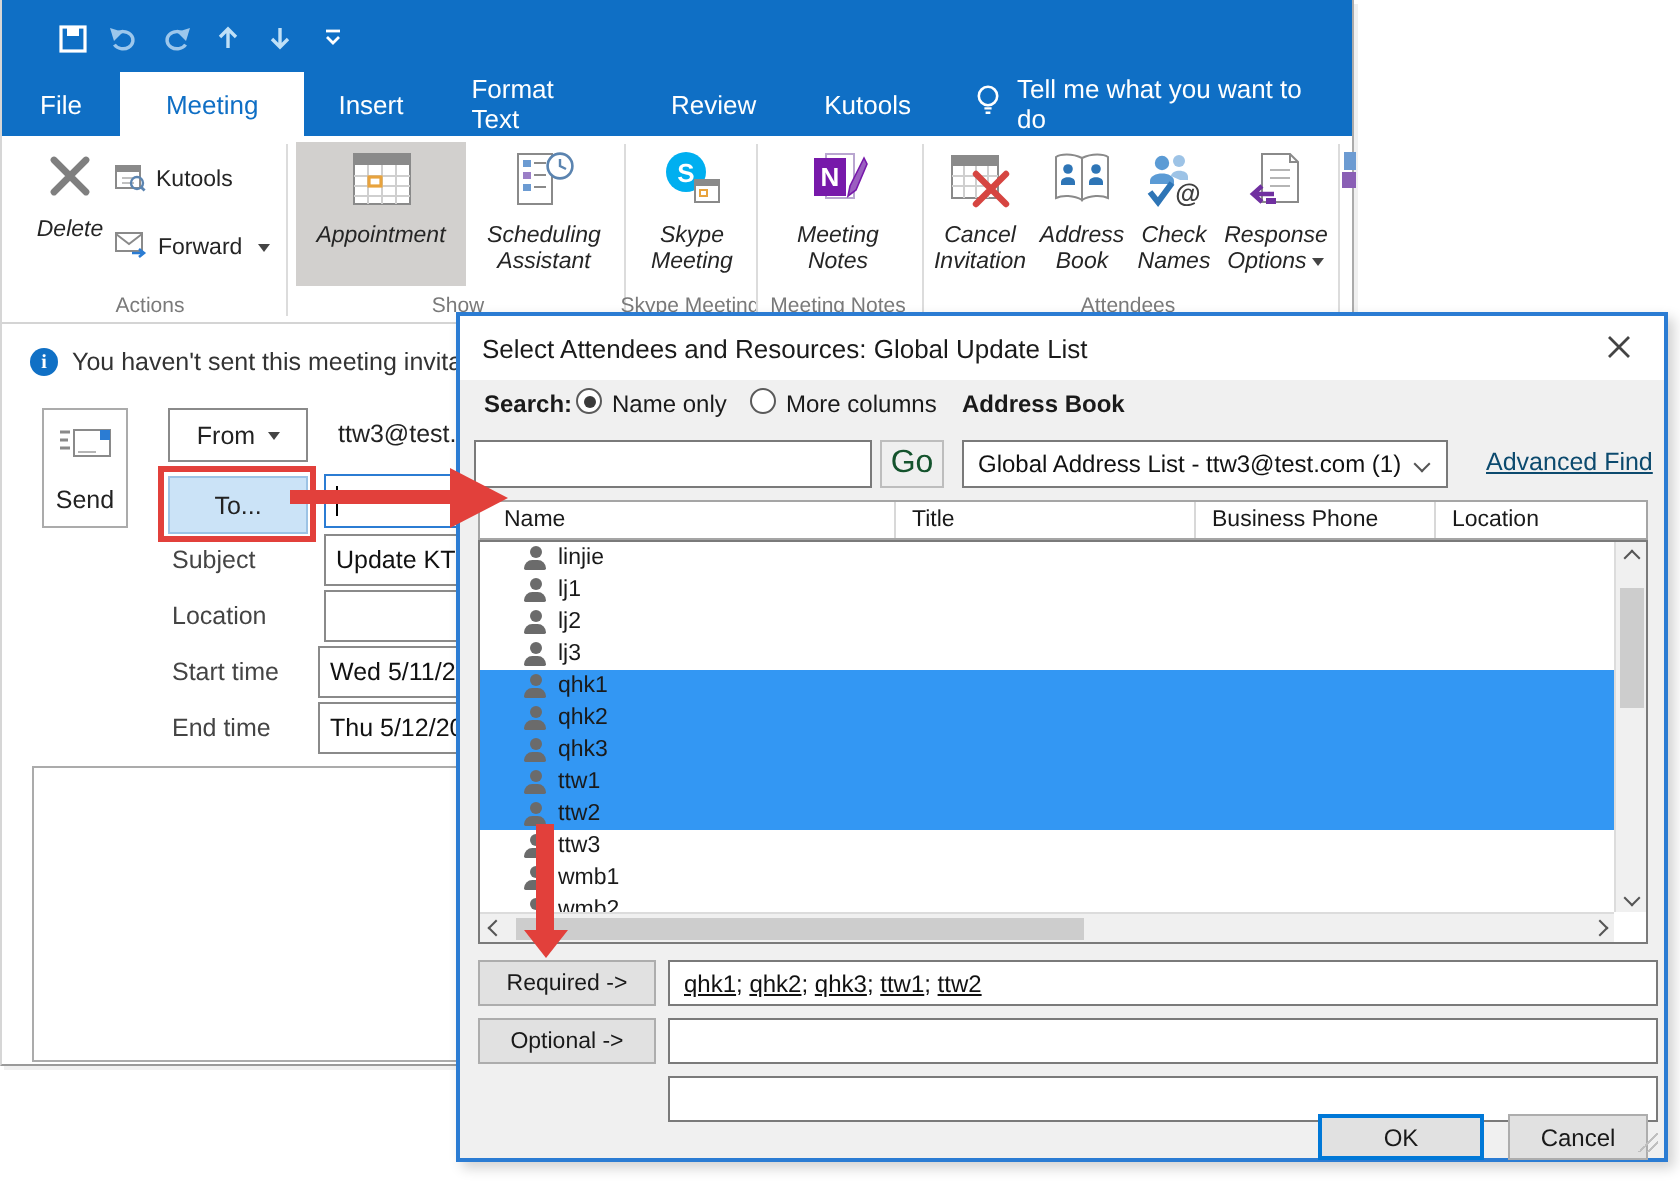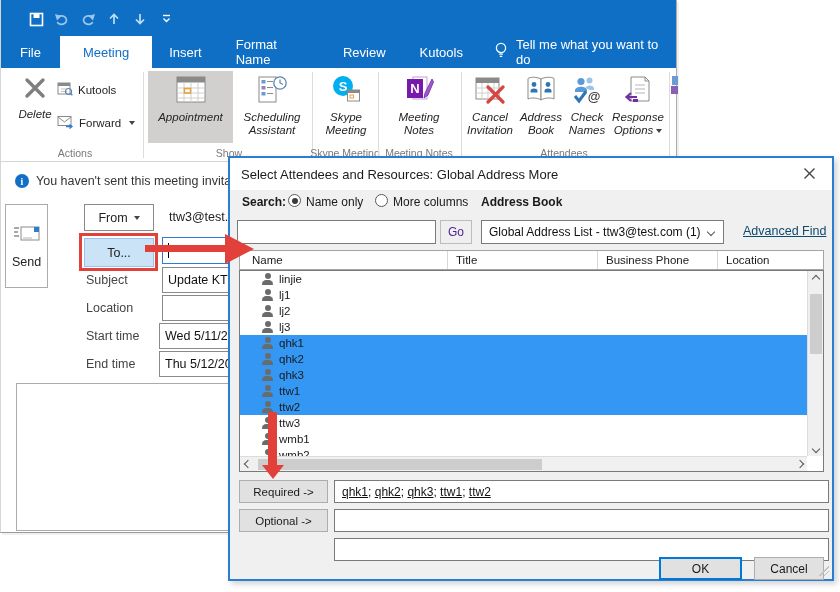--- a/index.html
+++ b/index.html
@@ -132,21 +132,21 @@
               <path d="M2.5 4.5 L5.5 7.5 L8.5 4.5" fill="none" stroke="#fff" stroke-width="1.4"></path>
             </svg>
         </span>
       </div>
     </div>
 
     <div class="tabrow">
       <span class="tab" style="padding:0 19px;">File</span>
       <span class="tab active" style="padding:0 23px;">Meeting</span>
       <span class="tab">Insert</span>
-      <span class="tab">Format Name</span>
+      <span class="tab">Format Text</span>
       <span class="tab">Review</span>
       <span class="tab">Kutools</span>
       <span class="tellme">
         <span>
           <svg width="14" height="17" viewBox="0 0 14 17">
               <circle cx="7" cy="6" r="4.6" fill="none" stroke="#fff" stroke-width="1.3"></circle>
               <path d="M5.2 12.2 H8.8 M5.8 14.4 H8.2" stroke="#fff" stroke-width="1.2"></path>
             </svg>
         </span>
         <span>Tell me what you want to do</span>
@@ -307,21 +307,21 @@
           </svg>
       </span>
     </div>
 
     <div class="infobar">
       <span class="infoicon">i</span>
       <span class="txt">You haven't sent this meeting invitat</span>
     </div>
 
     <div>
-      <div class="btnbox" style="left:4px;top:204px;width:43px;height:84px;flex-direction:column;gap:8px;border-color:#ababab;">
+      <div class="btnbox" style="left:20px;top:204px;width:43px;height:60px;flex-direction:column;gap:8px;border-color:#ababab;">
         <span>
           <svg width="28" height="20" viewBox="0 0 28 20">
               <path d="M1 4 H6 M1 8 H5 M1 12 H6" stroke="#8a8a8a" stroke-width="1.4"></path>
               <rect x="8" y="3" width="18" height="13" fill="#fff" stroke="#8a8a8a"></rect>
               <rect x="21" y="3" width="5" height="5" fill="#2B7CD3"></rect>
               <path d="M10 14 H19" stroke="#b5b5b5"></path>
             </svg>
         </span>
         <span style="font-size:12.5px;color:#222;">Send</span>
       </div>
@@ -358,39 +358,39 @@
       <div class="field" style="left:158px;top:351px;width:71px;height:26px;">
           <span>Thu 5/12/2016</span>
         </div>
 
       <div class="abs" style="left:15px;top:383px;width:214px;height:148px;background:#fff;border:1px solid #ababab;border-right:none;"></div>
     </div>
   </div>
 
   <div id="dlg">
     <div class="dlg-title">
-      <span>Select Attendees and Resources: Global Address More</span>
+      <span>Select Attendees and Resources: Global Update List</span>
       <span class="dlg-close">
         <svg width="13" height="13" viewBox="0 0 13 13">
             <path d="M1.5 1.5 L11.5 11.5 M11.5 1.5 L1.5 11.5" stroke="#444" stroke-width="1.4"></path>
           </svg>
       </span>
     </div>
 
     <span class="blabel" style="left:12px;top:37px;">Search:</span>
     <span class="radio on" style="left:58px;top:36px;"></span>
     <span class="rlabeltxt" style="left:76px;top:37px;">Name only</span>
     <span class="radio" style="left:145px;top:36px;"></span>
     <span class="rlabeltxt" style="left:163px;top:37px;">More columns</span>
     <span class="blabel" style="left:251px;top:37px;">Address Book</span>
 
     <div class="dfield" style="left:7px;top:62px;width:199px;height:24px;">
         <span></span>
       </div>
-    <div class="dbtn" style="left:210px;top:62px;width:32px;height:24px;background:#efefef;border-color:#bdbdbd;color:#4c1d95;font-size:12px;">
+    <div class="dbtn" style="left:210px;top:62px;width:32px;height:24px;background:#efefef;border-color:#bdbdbd;color:#14532d;font-size:16px;">
         <span>Go</span>
       </div>
     <div class="dfield" style="left:251px;top:62px;width:243px;height:24px;">
       <span style="flex:1;overflow:hidden;">Global Address List - ttw3@test.com (1)</span>
       <span class="chev down" style="margin-right:9px;flex:0 0 auto;"></span>
     </div>
     <span class="link" style="left:513px;top:66px;">Advanced Find</span>
 
     <div class="hdr">
       <div class="hcell" style="width:208px;">

